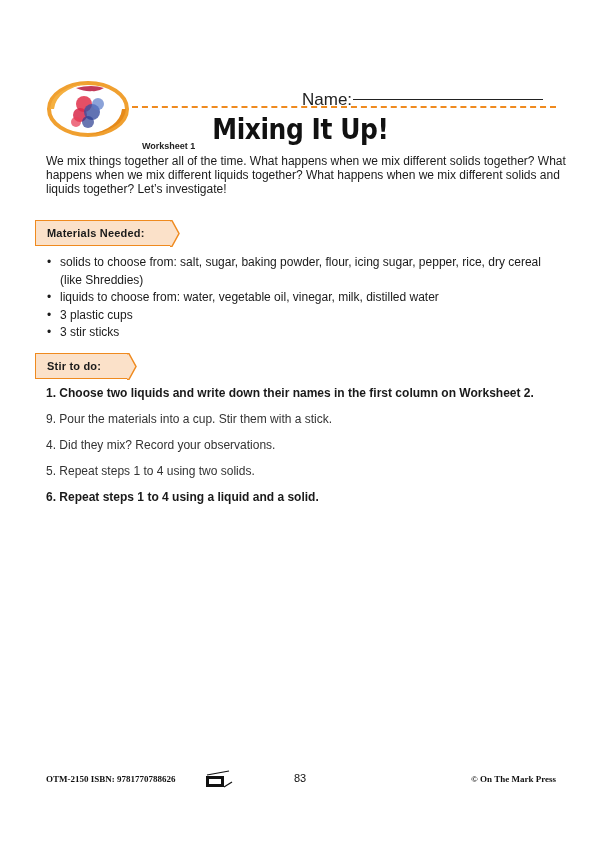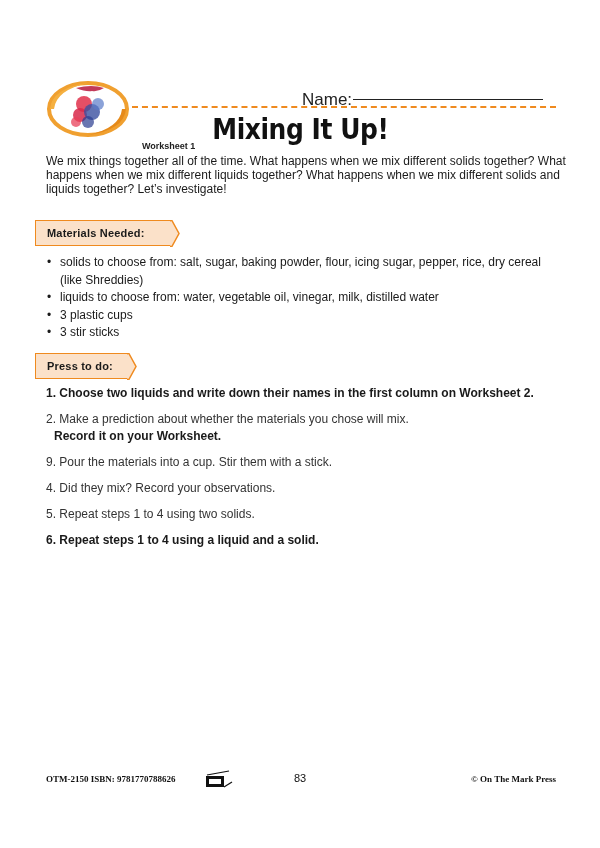--- a/index.html
+++ b/index.html
@@ -77,32 +77,28 @@
   </svg>
 </div>
 <ul class="materials">
   <li>solids to choose from: salt, sugar, baking powder, flour, icing sugar, pepper, rice, dry cereal (like Shreddies)</li>
   <li>liquids to choose from: water, vegetable oil, vinegar, milk, distilled water</li>
   <li>3 plastic cups</li>
   <li>3 stir sticks</li>
 </ul>
 
 <div class="tag tag-whatdo">
-  <span class="txt">Press to do:</span>
+  <span class="txt">Stir to do:</span>
   <svg class="arrow" viewBox="0 0 10 27">
     <path d="M0 0.75 L2 0.75 L9 13.5 L2 26.25 L0 26.25 Z" fill="#fbe1c9" stroke="#ef8a1f" stroke-width="1.5"></path>
     <rect x="0" y="1.5" width="1.5" height="24" fill="#fbe1c9"></rect>
   </svg>
 </div>
 <ol class="steps">
   <li class="bold">1. Choose two liquids and write down their names in the first column on Worksheet 2.</li>
-  <li class="light">
-    <span>2. Make a prediction about whether the materials you chose will mix.</span>
-    <span class="sub">Record it on your Worksheet.</span>
-  </li>
   <li class="light">9. Pour the materials into a cup. Stir them with a stick.</li>
   <li class="light">4. Did they mix? Record your observations.</li>
   <li class="light">5. Repeat steps 1 to 4 using two solids.</li>
   <li class="bold">6. Repeat steps 1 to 4 using a liquid and a solid.</li>
 </ol>
 
 <div class="footer">
   <span class="isbn">OTM-2150  ISBN: 9781770788626</span>
   <svg class="icon" viewBox="0 0 30 18">
     <rect x="1" y="6" width="18" height="11" fill="#111"></rect>

